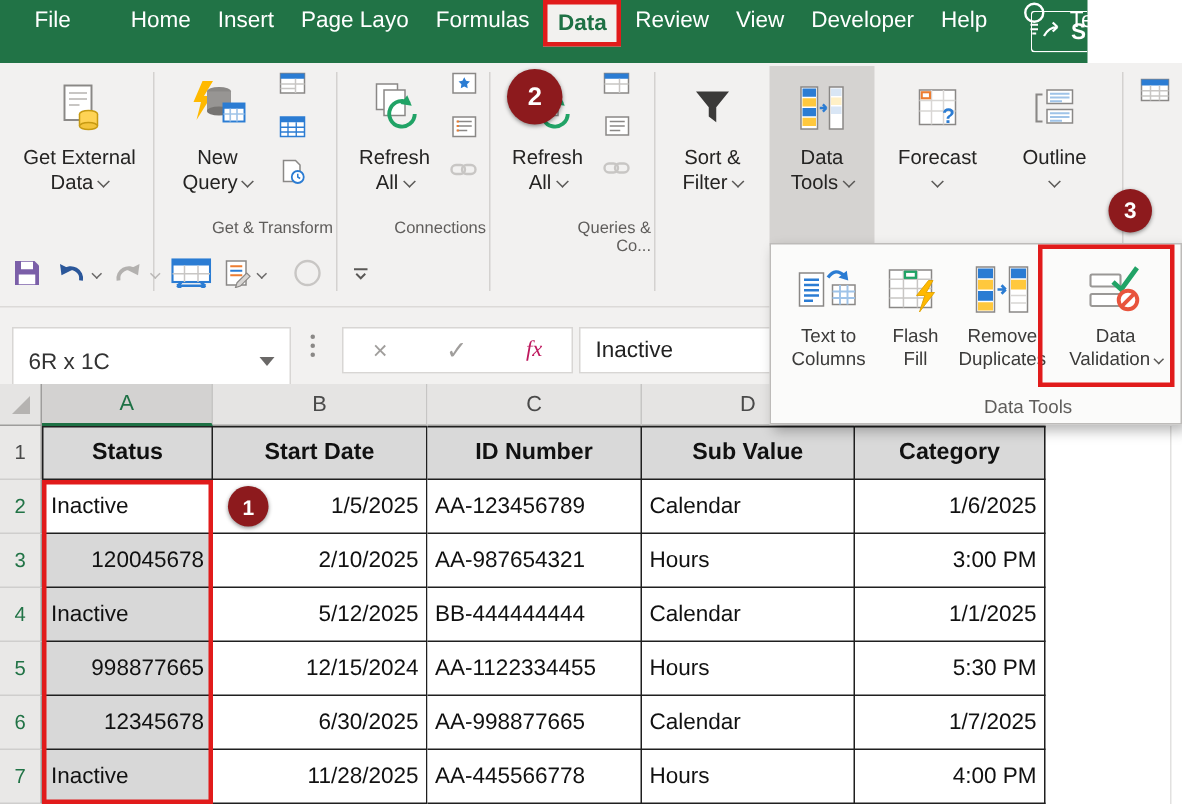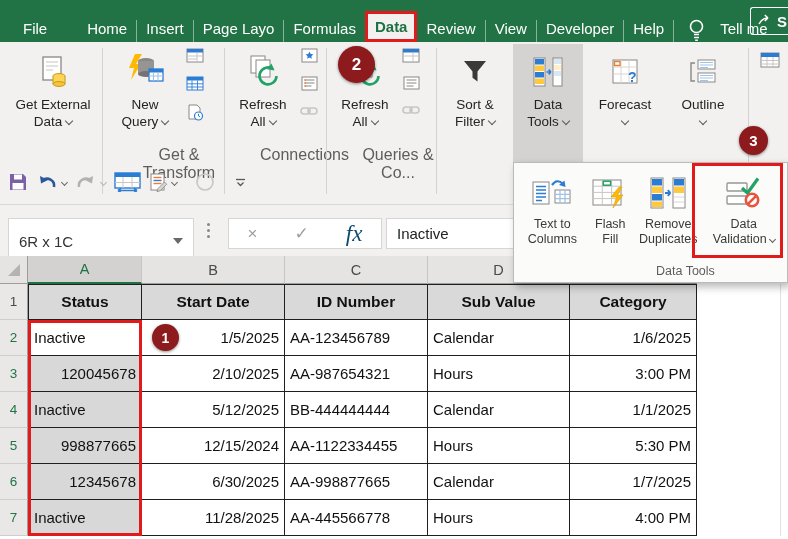--- a/index.html
+++ b/index.html
@@ -1,63 +1,63 @@
 <!DOCTYPE html>
 <html><head>
 <meta charset="utf-8">
 <style>
   * { margin:0; padding:0; box-sizing:border-box; }
   body { font-family:"Liberation Sans", sans-serif; background:#fff; }
   .app { position:relative; width:788px; height:539px; background:#fff; overflow:hidden; }
 
   
-  .titlebar { position:absolute; left:0; top:0; width:788px; height:42px;
-    background:#217346; display:flex; align-items:flex-end; color:#fff; font-size:15px; z-index:5; }
+  .titlebar { position:absolute; left:0; top:0; width:725px; height:42px;
+    background:#217346; display:flex; align-items:flex-start; color:#fff; font-size:15px; z-index:5; }
   .tab { padding:5px 9px; white-space:nowrap; cursor:default; }
   .tab-file { margin-left:14px; margin-right:22px; }
   .tab.active { background:#f2f1ef; color:#1e7145; border:3px solid #e11b1b; padding:4px 7px; font-weight:bold; }
   .tsep { width:1px; height:22px; background:rgba(255,255,255,.45); }
   .bulb { margin:0 6px 0 14px; display:flex; align-items:center; }
   .share-btn { position:absolute; right:0; top:7px; width:38px; height:28px; overflow:hidden;
     display:flex; align-items:center; gap:5px; padding-left:6px;
     border:1.5px solid #fff; border-right:none; border-radius:3px 0 0 3px; font-size:15px; font-weight:bold;}
 
   
   .ribbon { position:absolute; left:0; top:42px; width:788px; height:216px; background:#f2f1f0; }
   .ribbon-bottom-line { position:absolute; left:0; top:162px; width:788px; height:1px; background:#dcdad8; }
   .vsep { position:absolute; top:6px; width:1px; height:146px; background:#d4d2d0; }
   .rbtn { position:absolute; top:2px; height:116px; display:flex; flex-direction:column;
     align-items:center; padding-top:7px; cursor:default; }
   .rbtn.pressed { background:#d5d3d1; height:120px; }
   .rbtn .ic { height:42px; display:flex; align-items:center; justify-content:center; }
   .rlbl { font-size:13.5px; color:#252423; text-align:center; line-height:17px; margin-top:3px; }
   .car { display:inline-block; width:6px; height:6px; border-right:1.6px solid #5a5856;
     border-bottom:1.6px solid #5a5856; transform:rotate(45deg); margin-left:4px; vertical-align:2px; }
-  .glabel { position:absolute; top:104px; text-align:center; font-size:16px; color:#5f5d5b;padding-left:32px; }
+  .glabel { position:absolute; top:104px; text-align:right; font-size:11px; color:#5f5d5b;padding-left:32px; }
   .stack { position:absolute; top:6px; display:flex; flex-direction:column; gap:9px; align-items:center; }
 
   
   .qat { position:absolute; left:8px; top:166px; height:32px; display:flex; align-items:center; gap:8px; }
   .qat .itm { display:flex; align-items:center; }
   .mini-car { width:5px; height:5px; border-right:1.4px solid #6a6867; border-bottom:1.4px solid #6a6867;
     transform:rotate(45deg); display:inline-block; margin-left:4px; }
   .mini-car.dis { border-color:#b9b7b5; }
 
   
   .fbar { position:absolute; left:0; top:216px; width:788px; height:40px; }
   .namebox { position:absolute; left:8px; top:2px; width:186px; height:46px; background:#fff;
     border:1px solid #d8d6d4; display:flex; align-items:center; font-size:15px; color:#333; padding:0 10px; }
   .namebox .tri { margin-left:auto; width:0; height:0; border-left:5px solid transparent;
     border-right:5px solid transparent; border-top:6px solid #6a6867; }
   .vdots { position:absolute; left:207px; top:7px; display:flex; flex-direction:column; gap:3px; }
   .vdots i { width:3px; height:3px; background:#8a8886; border-radius:50%; }
   .fxbox { position:absolute; left:228px; top:2px; width:154px; height:31px; background:#fff;
     border:1px solid #d8d6d4; display:flex; align-items:center; justify-content:space-around;
     color:#a09e9c; font-size:17px; }
-  .fxbox .fx { font-family:"Liberation Serif", serif; font-style:italic; color:#0c4a6e; font-size:23px; }
+  .fxbox .fx { font-family:"Liberation Serif", serif; font-style:italic; color:#be185d; font-size:15px; }
   .ffield { position:absolute; left:386px; top:2px; width:402px; height:31px; background:#fff;
     border:1px solid #d8d6d4; display:flex; align-items:center; font-size:15px; color:#222; padding:0 10px; }
 
   
   .grid { position:absolute; left:0; top:256px; display:grid;
     grid-template-columns:28px 114px 143px 143px 142px 127px;
     grid-template-rows:28px repeat(7, 36px); z-index:1; }
   .cL { background:#e5e4e3; border-right:1px solid #c6c5c4; border-bottom:1px solid #9e9d9c;
     color:#4a4a4a; font-size:14.5px; display:flex; align-items:center; justify-content:center; }
   .cL.selA { background:#d3d2d1; color:#1e7145; border-bottom:2px solid #1e7145; }

